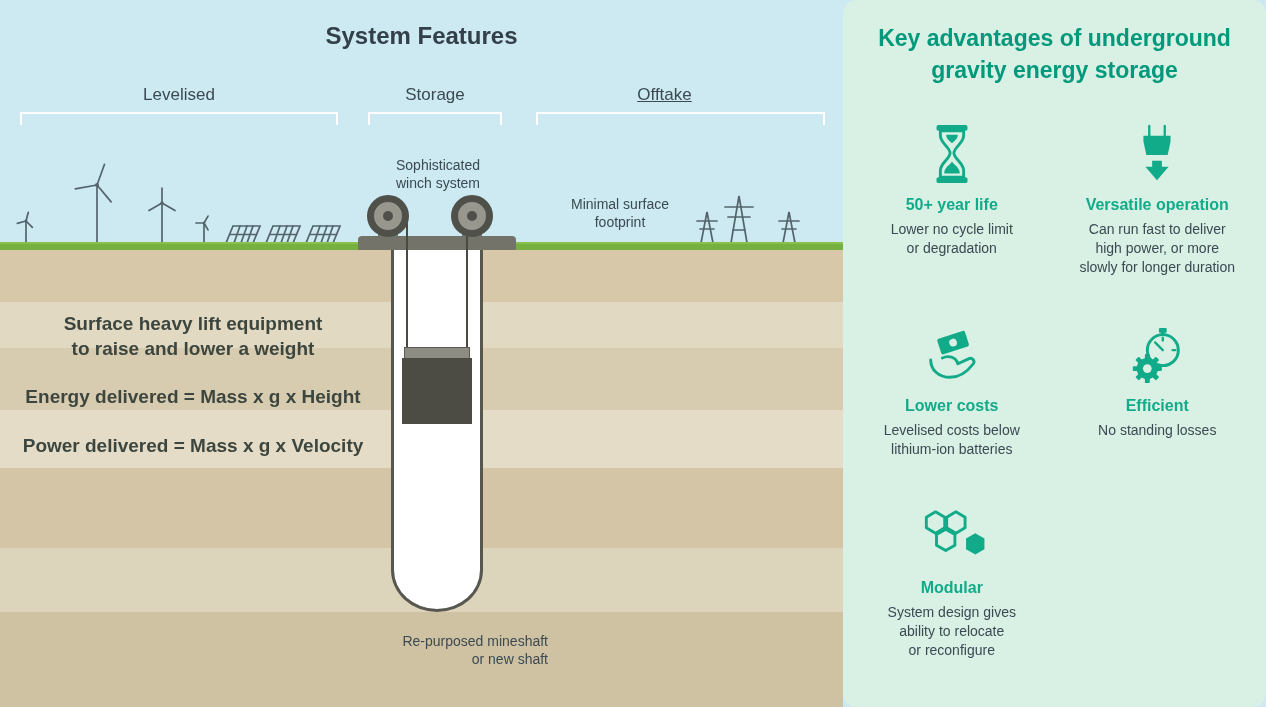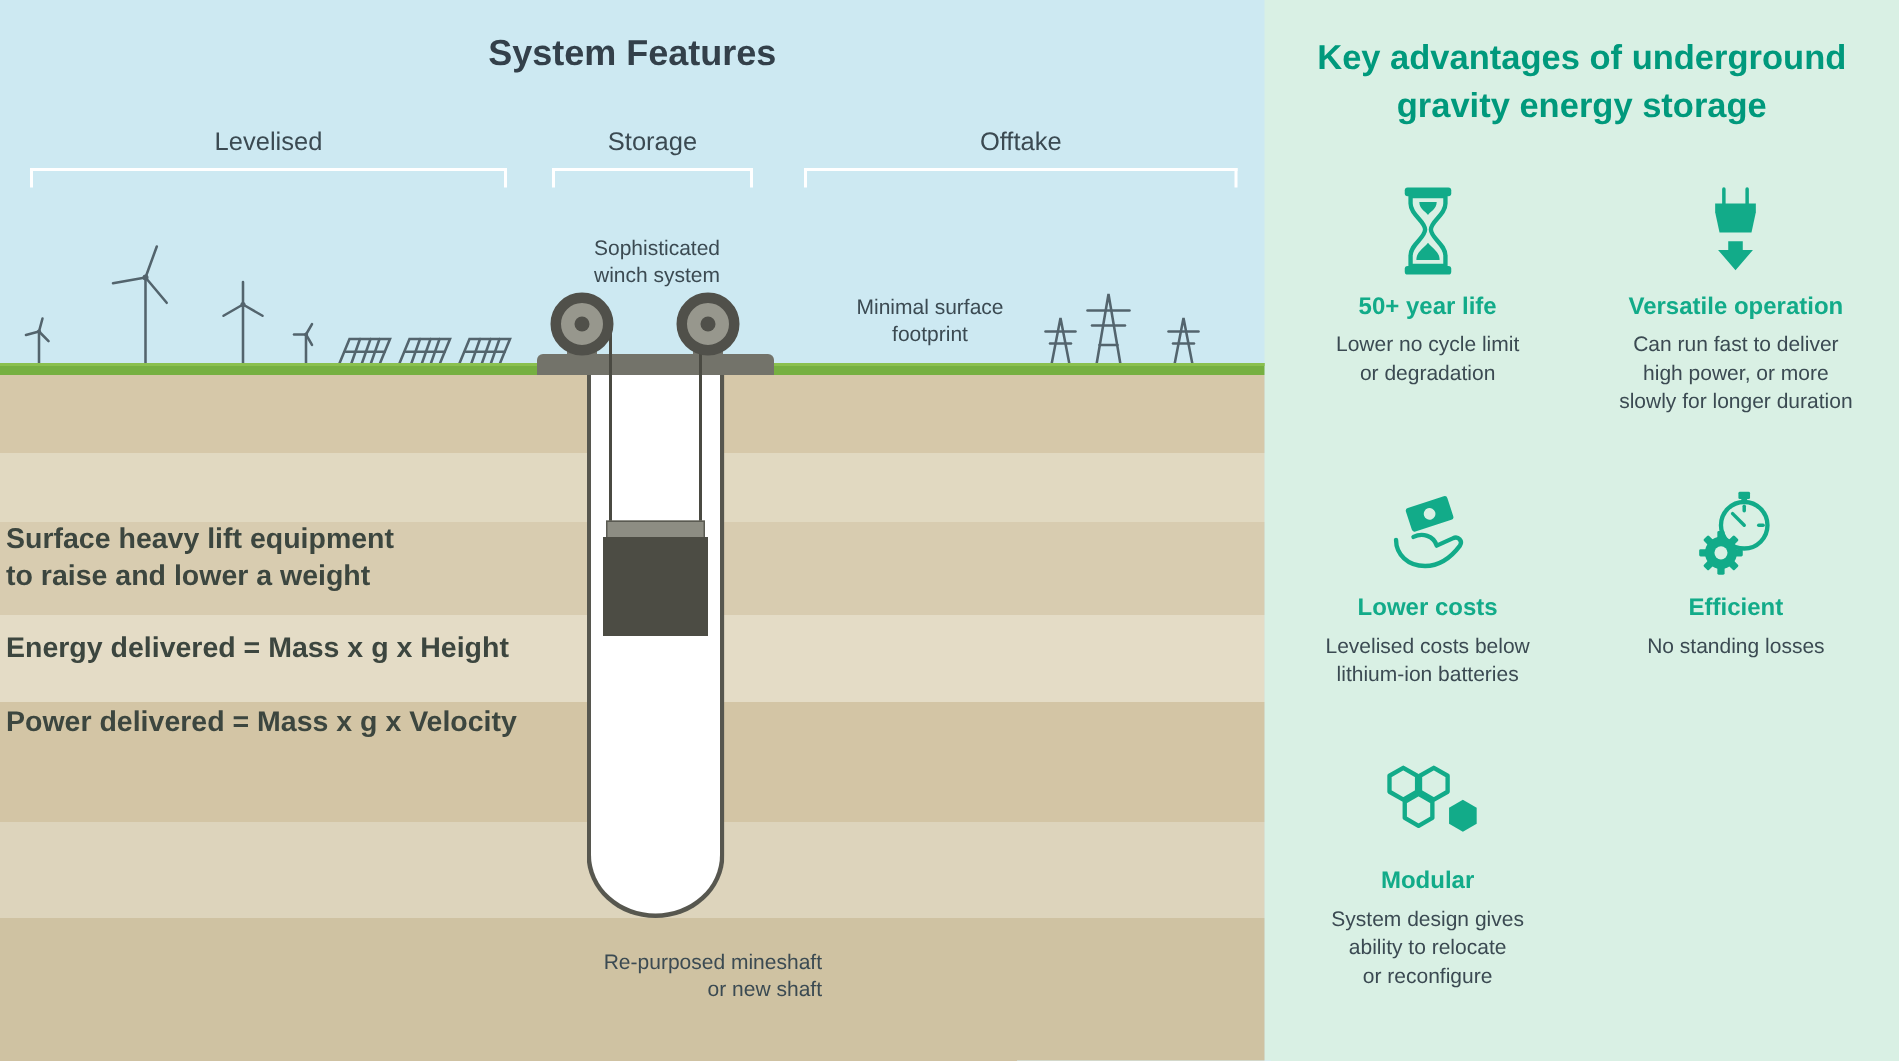--- a/index.html
+++ b/index.html
@@ -6,21 +6,21 @@
   html,body { width:1266px; height:707px; font-family:"Liberation Sans", sans-serif; }
   #stage { position:relative; width:1266px; height:707px; overflow:hidden; background:var(--sky_blue,#cde9f2); }
 
   
   .left-panel { position:absolute; left:0; top:0; width:890px; height:707px; background:var(--sky_blue,#cde9f2); }
   .sys-title { position:absolute; top:22px; left:0; width:843px; text-align:center;
                font-size:24px; font-weight:bold; color:#33404a; }
   .bracket-label { position:absolute; top:85px; text-align:center; font-size:17px; color:var(--text_dark,#3b4a52); }
   .bl-production { left:20px;  width:318px; }
   .bl-storage    { left:368px; width:134px; }
-  .bl-offtake    { left:536px; width:289px; }
+  .bl-offtake    { left:520px; width:289px;text-decoration:underline; }
   .bracket { position:absolute; top:112px; height:13px; border:2px solid #ffffff; border-bottom:none; }
   .br-production { left:20px;  width:318px; }
   .br-storage    { left:368px; width:134px; }
   .br-offtake    { left:536px; width:289px; }
 
   .small-label { position:absolute; font-size:14px; color:var(--text_dark,#3b4a52);
                  text-align:center; line-height:1.3; white-space:pre-line; z-index:5; }
   .winch-label     { top:156px; left:358px; width:160px; }
   .footprint-label { top:195px; left:545px; width:150px; }
   .shaft-label     { top:632px; left:328px; width:220px;text-align:right; }
@@ -30,22 +30,22 @@
   .earth { position:absolute; top:250px; left:0; width:843px; height:457px; z-index:1; }
   .earth .band { width:100%; }
   .b1 { height:52px; background:#d6c8a9; }
   .b2 { height:46px; background:#e1d9c1; }
   .b3 { height:62px; background:#d8ccb0; }
   .b4 { height:58px; background:#e4dcc6; }
   .b5 { height:80px; background:#d3c5a5; }
   .b6 { height:64px; background:#ddd4bc; }
   .b7 { height:96px; background:#cfc2a2; }
 
-  .features { position:absolute; top:312px; left:4px; width:378px; z-index:4;
-              font-size:19px; font-weight:bold; color:#3c463f;margin-top:36px; }
+  .features { position:absolute; top:312px; left:4px; width:378px; text-align:center; z-index:4;
+              font-size:19px; font-weight:bold; color:#3c463f; }
   .features p { margin:0 0 24px; line-height:1.3; white-space:pre-line; }
 
   
   .shaft { position:absolute; left:391px; top:247px; width:92px; height:365px; background:#ffffff;
            border:3px solid #57574f; border-top:none;
            border-bottom-left-radius:46px 42px; border-bottom-right-radius:46px 42px; z-index:3; }
   .collar { position:absolute; left:358px; top:236px; width:158px; height:14px; background:#73736a;
             border-radius:4px 4px 0 0; z-index:4; }
   .pulley-support { position:absolute; width:20px; height:16px; background:#73736a; z-index:3; }
   .ps-left  { left:378px; top:222px; }
@@ -64,21 +64,21 @@
   .weight-body { position:absolute; left:402px; top:358px; width:70px; height:66px; background:#4c4c44; z-index:5; }
 
   .illus { position:absolute; z-index:2; }
   .illus line, .illus path, .illus polyline { stroke:#53646d; stroke-width:1.7; fill:none; stroke-linecap:round; }
   .illus circle { fill:#53646d; }
   .sky-illus-left  { left:12px;  top:147px; }
   .sky-illus-right { left:695px; top:190px; }
 
   
   .right-panel { position:absolute; left:843px; top:0; width:423px; height:707px;
-                 background:var(--panel_mint,#d9f0e4); padding-top:18px; }
+                 background:var(--panel_mint,#d9f0e4); padding-top:18px;border-radius:14px; }
   .key-title { text-align:center; font-size:23px; font-weight:bold; line-height:1.4;
                color:var(--heading_teal,#00997c); white-space:pre-line; margin:4px 8px 16px; }
   .adv-grid { display:grid; grid-template-columns:1fr 1fr; row-gap:26px; padding:0 6px; }
   .adv { text-align:center; padding:0 8px; }
   .adv-icon { height:84px; display:flex; align-items:flex-end; justify-content:center; margin-bottom:10px; }
   .adv-title { font-size:16px; font-weight:bold; color:var(--accent,#12ab89); }
   .adv-desc  { font-size:14px; color:var(--text_dark,#3b4a52); line-height:1.35;
                white-space:pre-line; margin-top:6px; }
   .icn .st { fill:none; stroke:var(--accent,#12ab89); stroke-width:3; stroke-linecap:round; stroke-linejoin:round; }
   .icn .st2 { fill:none; stroke:var(--accent,#12ab89); stroke-width:2.4; stroke-linecap:round; }

